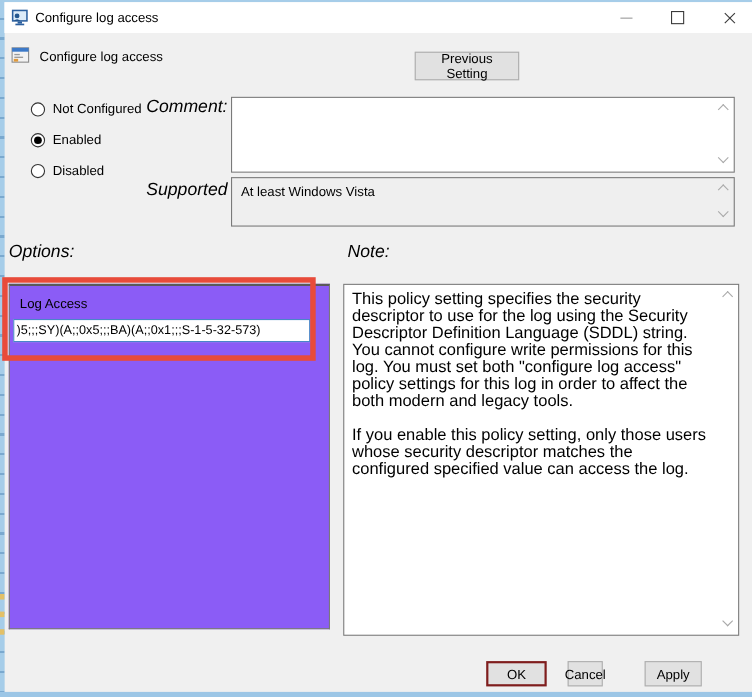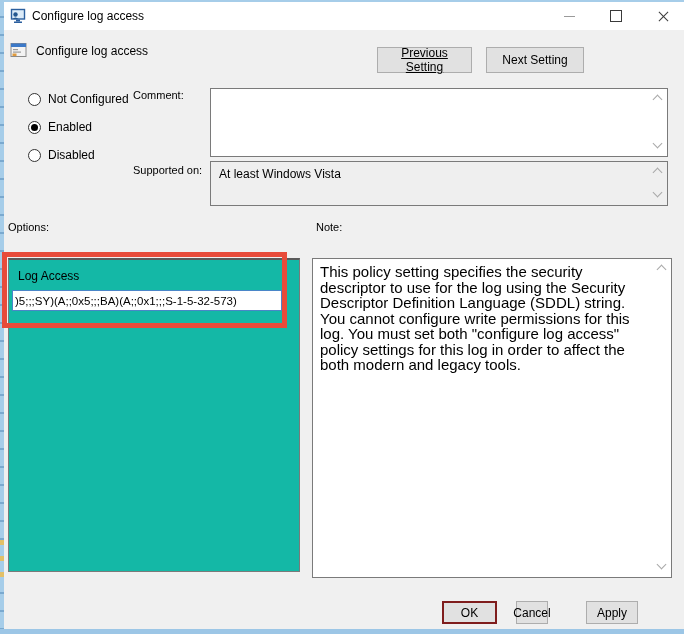--- a/index.html
+++ b/index.html
@@ -21,40 +21,40 @@
   .glyph-dash{width:11px;height:1px;background:#9a9a9a;}
   .glyph-square{width:10px;height:10px;border:1px solid #3a3a3a;}
   .glyph-x{position:relative;width:13px;height:13px;}
   .glyph-x i{position:absolute;left:0;top:6px;width:13px;height:1px;background:#3a3a3a;display:block;}
   .glyph-x i.a{transform:rotate(45deg);} .glyph-x i.b{transform:rotate(-45deg);}
   
   .hdr-icon{position:absolute;left:10px;top:41px;width:18px;height:18px;}
   .setting-name{position:absolute;left:36px;top:44px;font-size:12px;}
   .btn{box-sizing:border-box;background:#e1e1e1;border:1px solid #adadad;font-size:12px;
     font-family:"Liberation Sans",sans-serif;display:flex;align-items:center;justify-content:center;cursor:default;}
-  .btn-prev{position:absolute;left:377px;top:47px;width:95px;height:26px;text-decoration:underline;}
+  .btn-prev{position:absolute;left:377px;top:47px;width:95px;height:26px;}
   .btn-next{position:absolute;left:486px;top:47px;width:98px;height:26px;}
   
   .radio-row{position:absolute;left:12px;height:14px;display:flex;align-items:center;margin-left:16px;}
   .radio-circle{box-sizing:border-box;width:13px;height:13px;border:1px solid #333;border-radius:50%;
     background:#fff;margin-right:7px;position:relative;flex:0 0 13px;}
   .radio-row.checked .radio-circle::after{content:"";position:absolute;left:2px;top:2px;width:7px;height:7px;
     border-radius:50%;background:#000;}
   
-  .lbl{position:absolute;font-size:11px;}
+  .lbl{position:absolute;font-size:16px;font-style:italic;}
   .box{position:absolute;box-sizing:border-box;background:#fff;border:1px solid #7a7a7a;}
   .box.gray{background:#efefef;text-decoration:underline;}
   .chev{position:absolute;right:6px;width:6px;height:6px;border-right:1px solid #a9a9a9;border-bottom:1px solid #a9a9a9;}
   .chev.up{transform:rotate(-135deg);top:7px;}
   .chev.down{transform:rotate(45deg);bottom:9px;}
   textarea.comment{position:absolute;inset:0;border:none;resize:none;background:transparent;outline:none;
     font-family:"Liberation Sans",sans-serif;font-size:12px;padding:4px 20px 4px 6px;}
   .supported-text{position:absolute;left:8px;top:5px;font-size:12px;}
   
-  .opt-panel{position:absolute;left:8px;top:258px;width:292px;height:314px;background:#14b8a6;
+  .opt-panel{position:absolute;left:8px;top:258px;width:292px;height:314px;background:#8b5cf6;
     border:1px solid #7a7a7a;border-top:2px solid #5a5a5a;box-sizing:border-box;}
   .opt-field-label{position:absolute;left:9px;top:9px;font-size:12px;}
   .opt-input{position:absolute;left:3px;top:30px;width:270px;height:21px;box-sizing:border-box;
     border:1px solid #4a86c8;background:#fff;font-family:"Liberation Sans",sans-serif;font-size:11.5px;
     padding:0 2px;outline:none;}
   
   .annotation{position:absolute;left:2px;top:252px;width:285px;height:76px;box-sizing:border-box;
     border:5px solid #e84b3a;z-index:10;pointer-events:none;}
   
   .help-panel{position:absolute;left:312px;top:258px;width:360px;height:320px;background:#fff;
@@ -105,21 +105,20 @@
 
   <svg class="hdr-icon" viewBox="0 0 18 18">
     <rect x="1" y="2.5" width="15" height="13" fill="#f3f3f3" stroke="#8a8a8a"></rect>
     <rect x="1" y="2.5" width="15" height="3.5" fill="#3c79c8"></rect>
     <rect x="3" y="8" width="5" height="1.2" fill="#9a9a9a"></rect>
     <rect x="3" y="10.5" width="8" height="1.2" fill="#9a9a9a"></rect>
     <rect x="2.5" y="12.5" width="4" height="2.5" fill="#e09a3c"></rect>
   </svg>
   <span class="setting-name">Configure log access</span>
   <button class="btn btn-prev">Previous Setting</button>
-  <button class="btn btn-next">Next Setting</button>
 
   <div class="radio-row" style="top:92px">
     <span class="radio-circle"></span>
     <span>Not Configured</span>
   </div>
   <div class="radio-row checked" style="top:120px">
     <span class="radio-circle"></span>
     <span>Enabled</span>
   </div>
   <div class="radio-row" style="top:148px">
@@ -145,20 +144,21 @@
   <div class="opt-panel">
     <span class="opt-field-label">Log Access</span>
     <input class="opt-input" value=")5;;;SY)(A;;0x5;;;BA)(A;;0x1;;;S-1-5-32-573)" style="">
   </div>
   <div class="annotation" id="annotation" style="border-color: rgb(232, 75, 58);"></div>
 
   <span class="lbl" style="left:316px;top:221px">Note:</span>
   <div class="help-panel">
     <div class="help-text">
       <p>This policy setting specifies the security descriptor to use for the log using the Security Descriptor Definition Language (SDDL) string. You cannot configure write permissions for this log. You must set both "configure log access" policy settings for this log in order to affect the both modern and legacy tools.</p>
+      <p>If you enable this policy setting, only those users whose security descriptor matches the configured specified value can access the log.</p>
     </div>
     <span class="chev up"></span>
     <span class="chev down"></span>
   </div>
 
   <button class="btn btn-ok">OK</button>
   <button class="btn btn-cancel">Cancel</button>
   <button class="btn btn-apply">Apply</button>
 
 </div>

